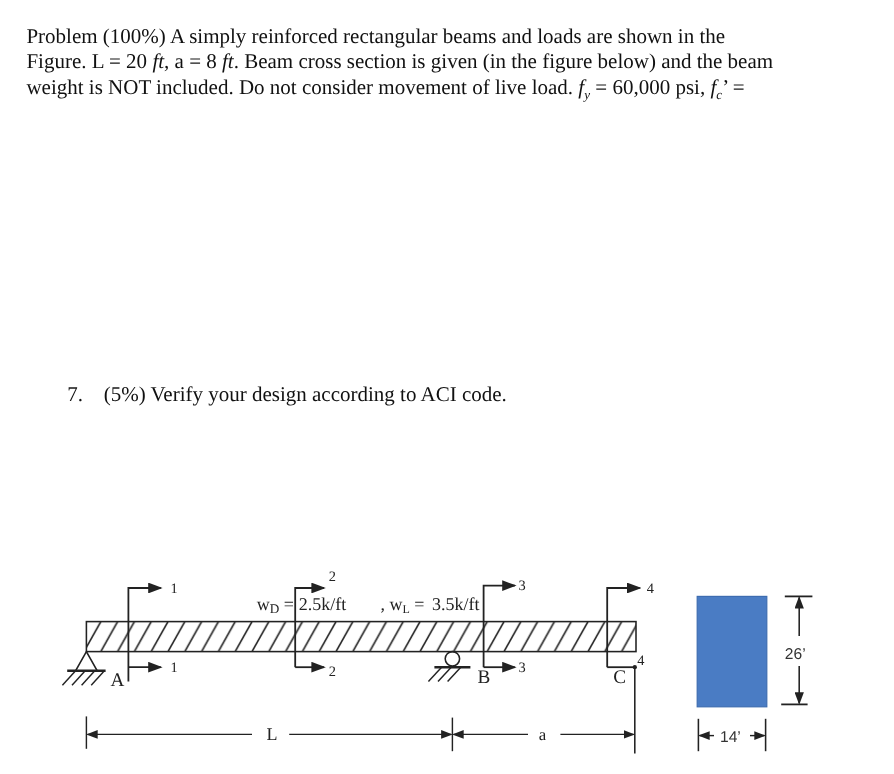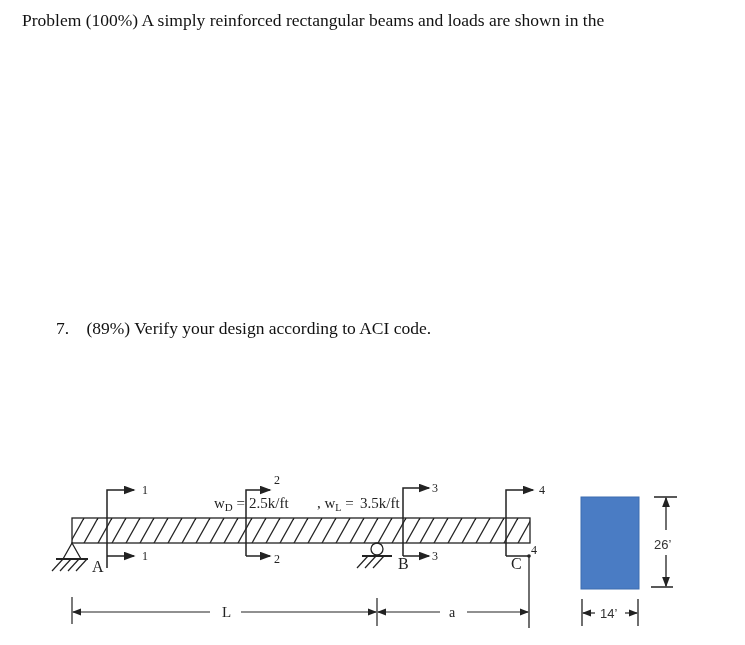--- a/index.html
+++ b/index.html
@@ -1,34 +1,36 @@
 <!DOCTYPE html>
 <html><head>
 <meta charset="utf-8">
 <style>
   html, body { margin: 0; padding: 0; background: #ffffff; }
   body { width: 745px; height: 645px; position: relative; overflow: hidden; font-family: "Liberation Serif", serif; color: #111; }
-  .para { position: absolute; left: 22px; top: 10px; width: 700px; font-size: 17.5px; line-height: 21px; }
+  .para { position: absolute; left: 22px; top: 20px; width: 700px; font-size: 17.5px; line-height: 21px; }
   .para .line { display: block; white-space: nowrap; }
   .q7 { position: absolute; left: 56px; top: 318px; font-size: 17.5px; white-space: nowrap; }
   .q7 .num { display: inline-block; width: 26px; }
   svg { position: absolute; left: 0; top: 0; }
   .lbl { font-family: "Liberation Serif", serif; fill: #222; }
   .sans { font-family: "Liberation Sans", sans-serif; fill: #333; }
 </style>
 </head>
 <body>
 
 <div class="para">
   <span class="line">Problem (100%) A simply reinforced rectangular beams and loads are shown in the</span>
+  <span class="line">Figure. L = 20 <i>ft</i>, a = 8 <i>ft</i>. Beam cross section is given (in the figure below) and the beam</span>
+  <span class="line">weight is NOT included. Do not consider movement of live load. <i>f<sub style="font-size:11px">y</sub></i> = 60,000 psi, <i>f<sub style="font-size:11px">c</sub></i>’ =</span>
 </div>
 
 <div class="q7">
   <span class="num">7.</span>
-  <span>(89%) Verify your design according to ACI code.</span>
+  <span>(5%) Verify your design according to ACI code.</span>
 </div>
 
 <svg width="745" height="645" viewBox="0 0 745 645">
   <defs>
     <pattern id="hatch" patternUnits="userSpaceOnUse" width="14" height="25" patternTransform="translate(0,518)">
       <line x1="0" y1="25" x2="14" y2="0" stroke="#222" stroke-width="1.3"></line>
       <line x1="-14" y1="25" x2="0" y2="0" stroke="#222" stroke-width="1.3"></line>
       <line x1="14" y1="25" x2="28" y2="0" stroke="#222" stroke-width="1.3"></line>
     </pattern>
     <marker id="arr" markerWidth="8" markerHeight="6" refX="7" refY="3" orient="auto">

